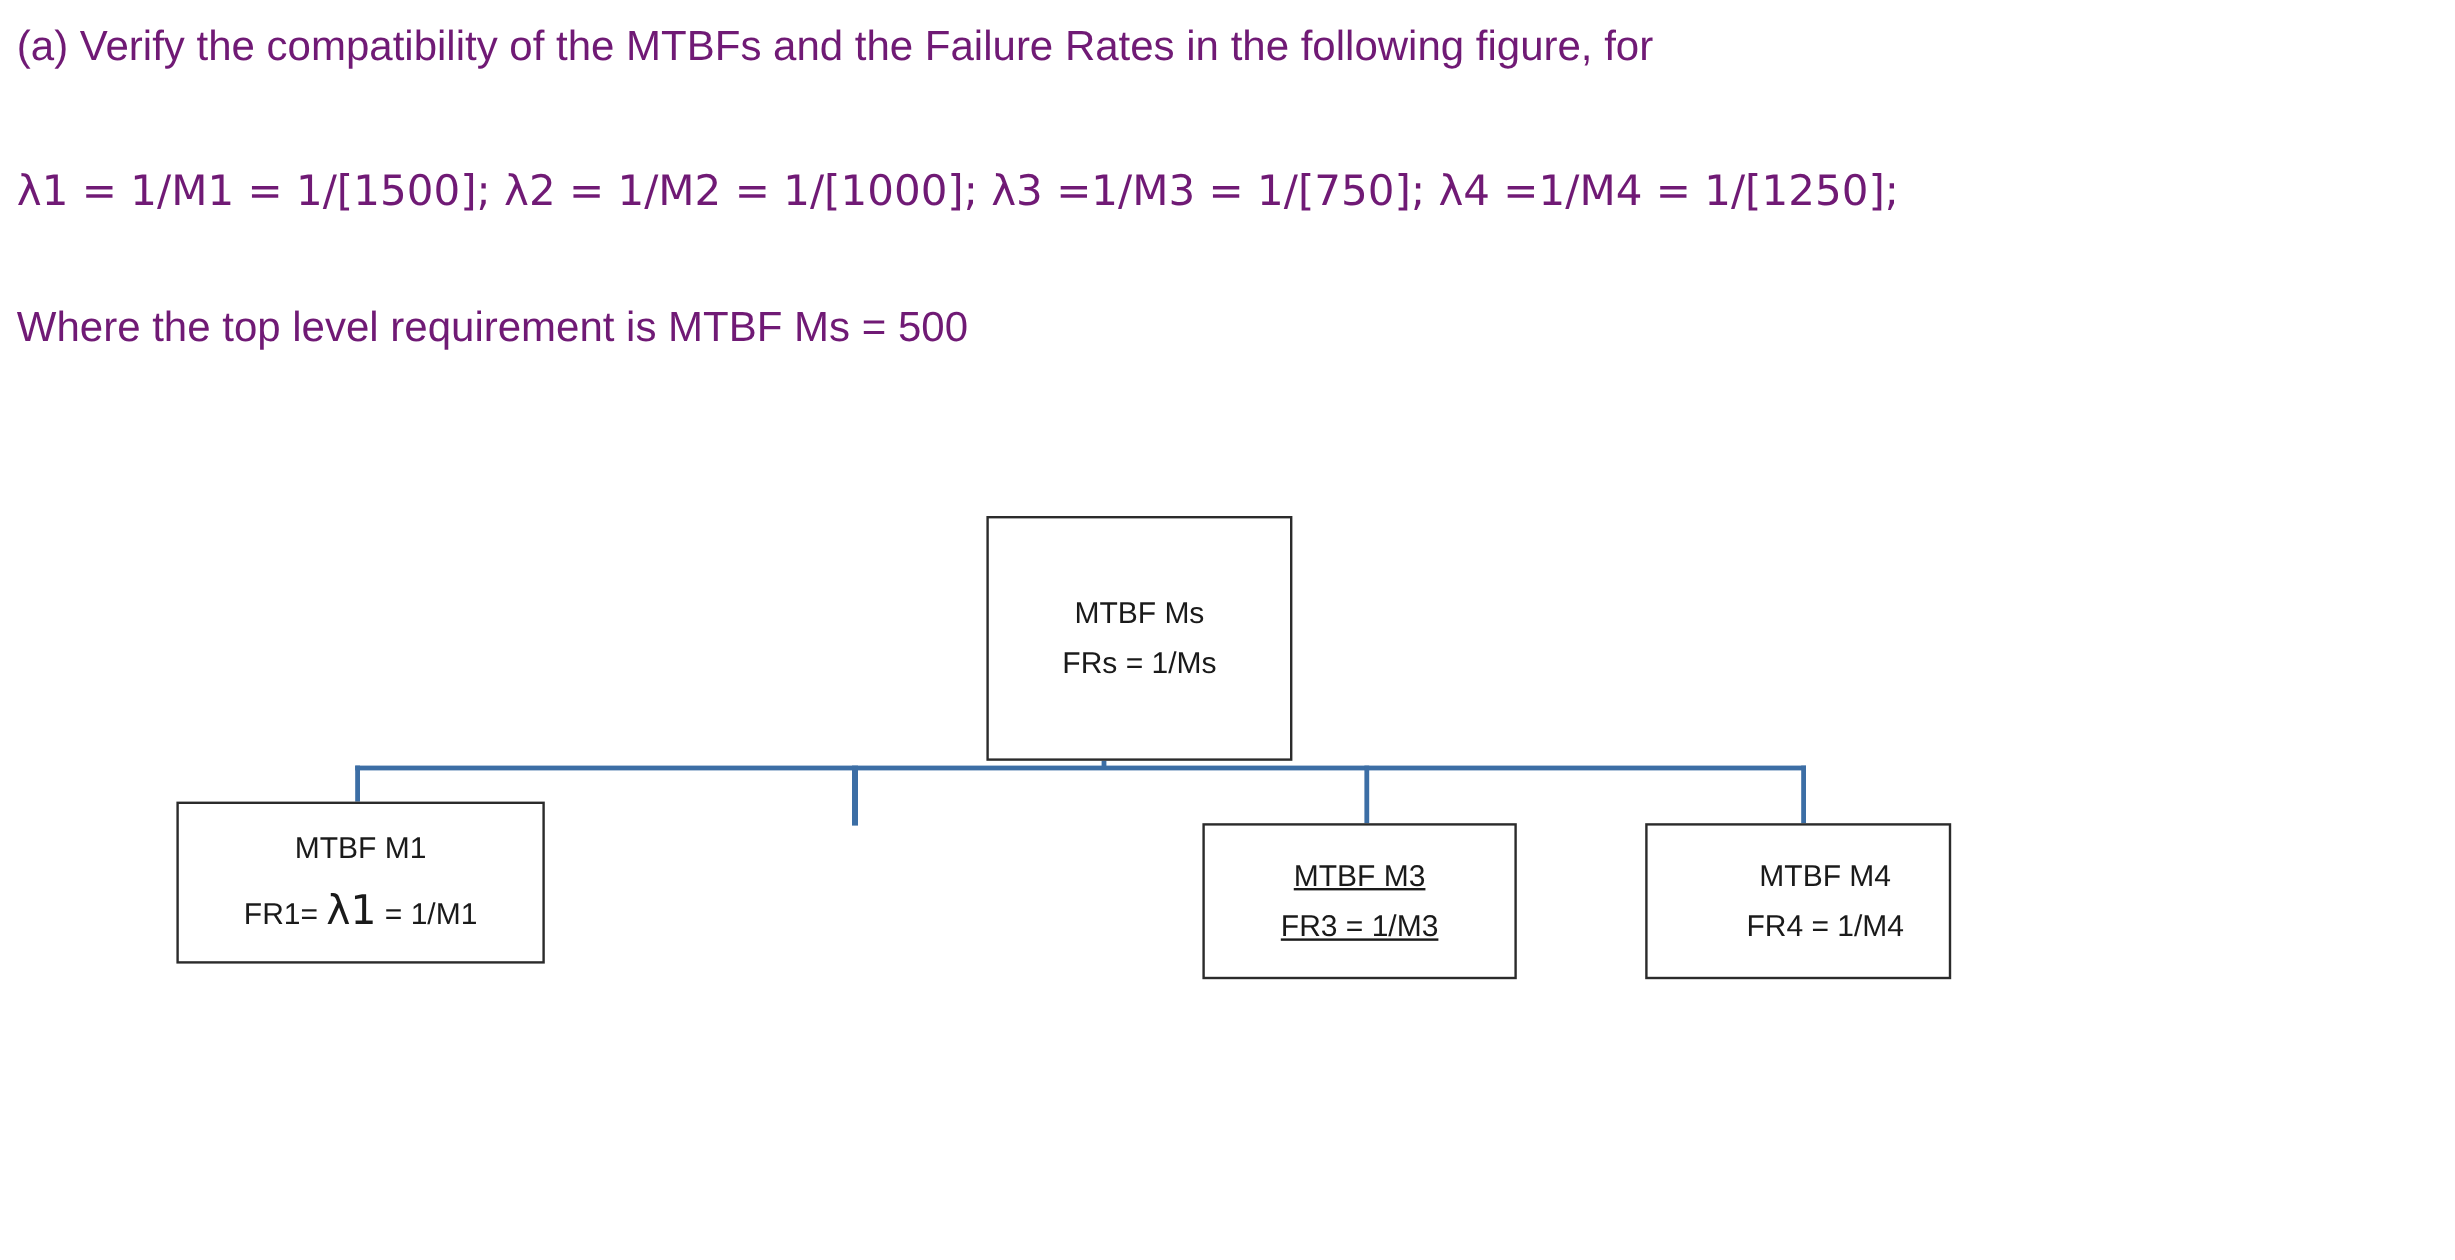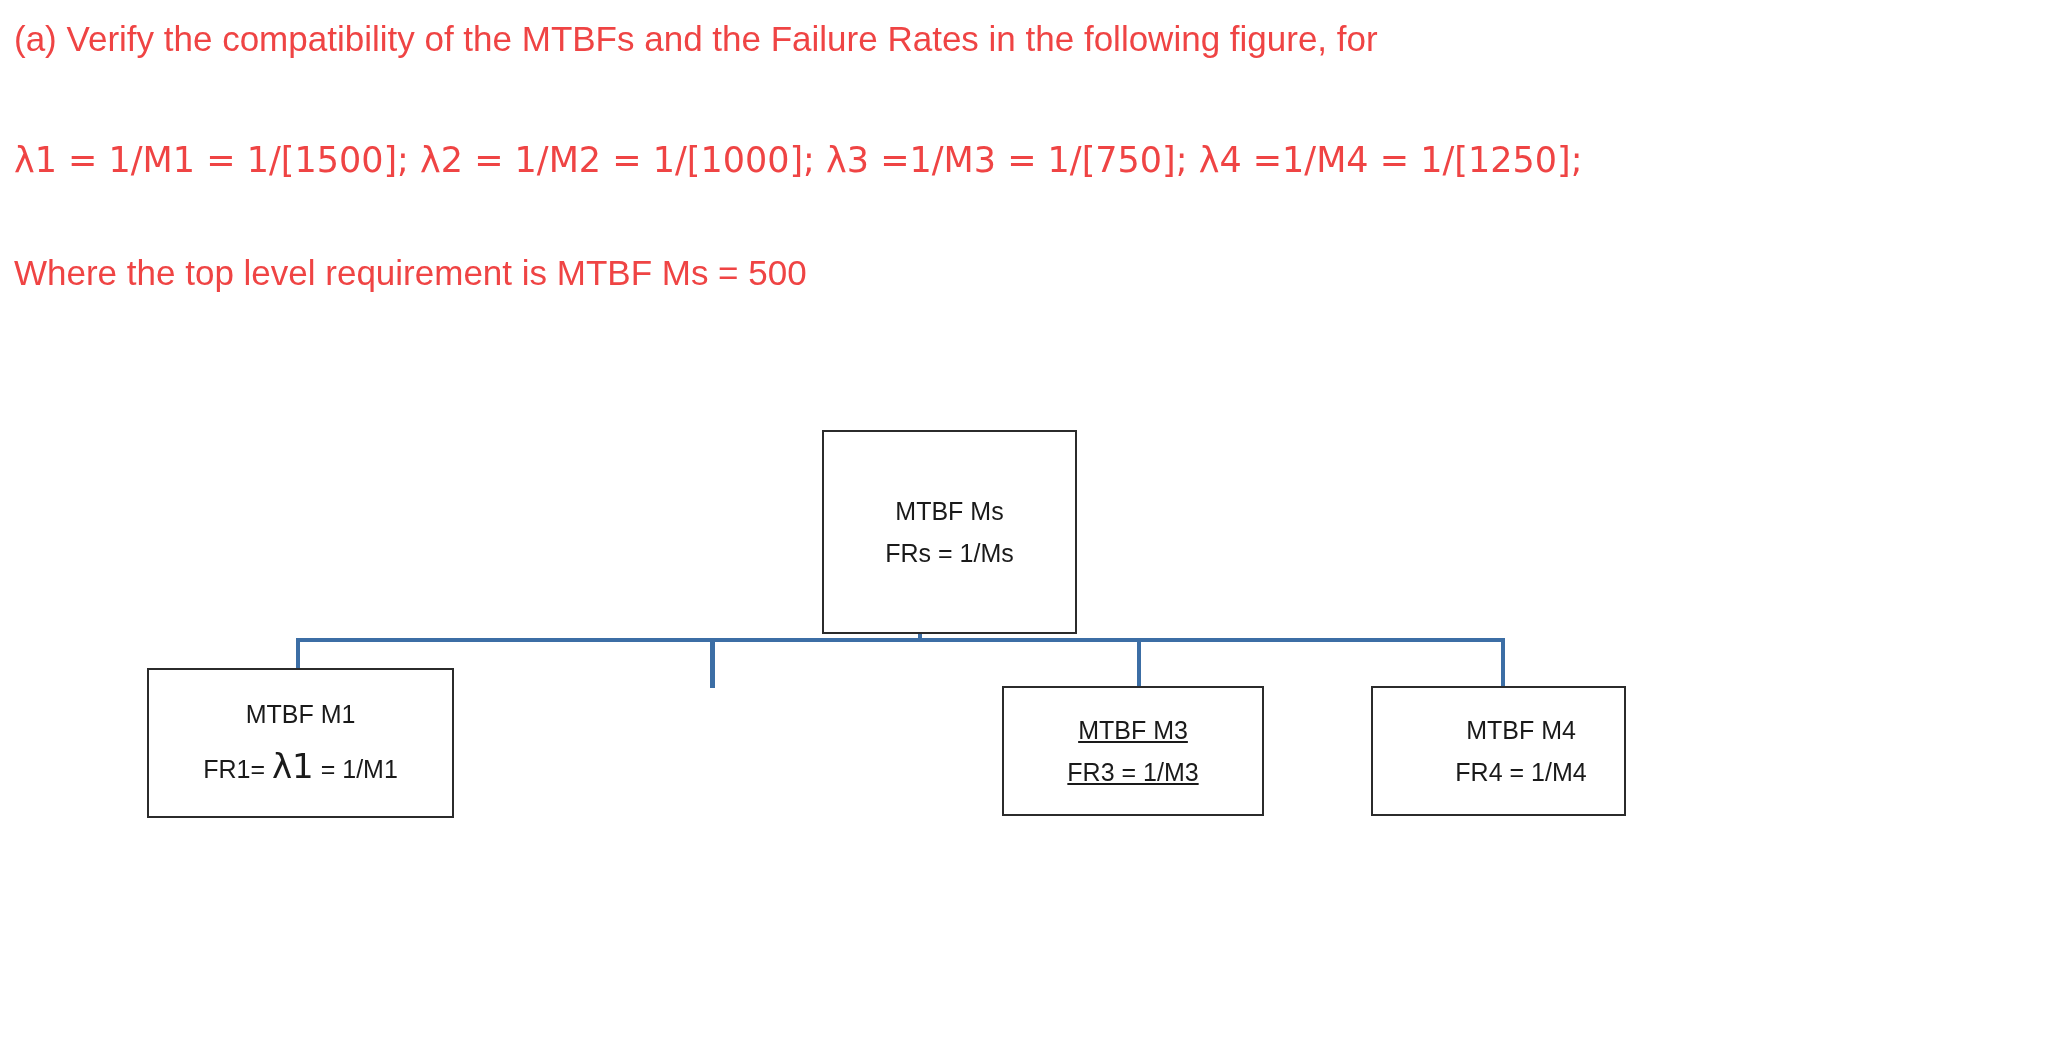--- a/index.html
+++ b/index.html
@@ -18,21 +18,21 @@
   .page {
     position: relative;
     width: 2046px;
     height: 1050px;
     box-sizing: border-box;
     padding: 0 18px;
   }
   .para {
     font-size: 35px;
     line-height: 1.18;
-    color: #ef4444;
+    color: #701a75;
     white-space: nowrap;
   }
   .para-a { position: absolute; left: 14px; top: 18px; }
   .para-lambda { position: absolute; left: 14px; top: 140px; }
   .para-where { position: absolute; left: 14px; top: 252px; }
   .lam {
     font-family: "DejaVu Sans", sans-serif;
     font-size: 35px;
   }
 
@@ -62,21 +62,21 @@
   .node-root {
     left: 822px;
     top: 20px;
     width: 255px;
     height: 204px;
   }
   .node-c1 {
     left: 147px;
     top: 258px;
     width: 307px;
-    height: 150px;
+    height: 135px;
   }
   .node-c1 .line1 { margin-bottom: 22px; }
   .node-c2 {
     left: 580px;
     top: 276px;
     width: 260px;
     height: 130px;
   }
   .node-c3 {
     left: 1002px;

